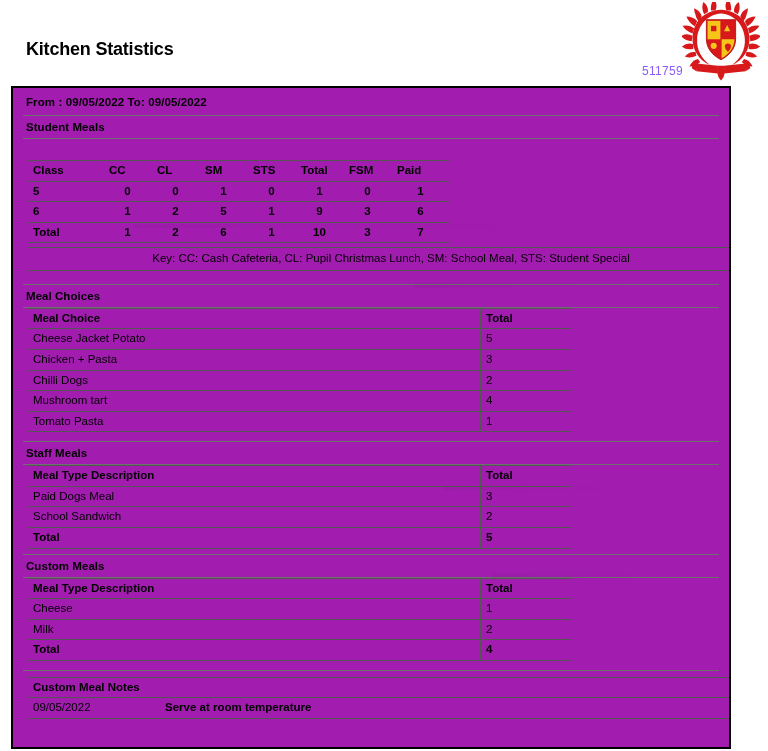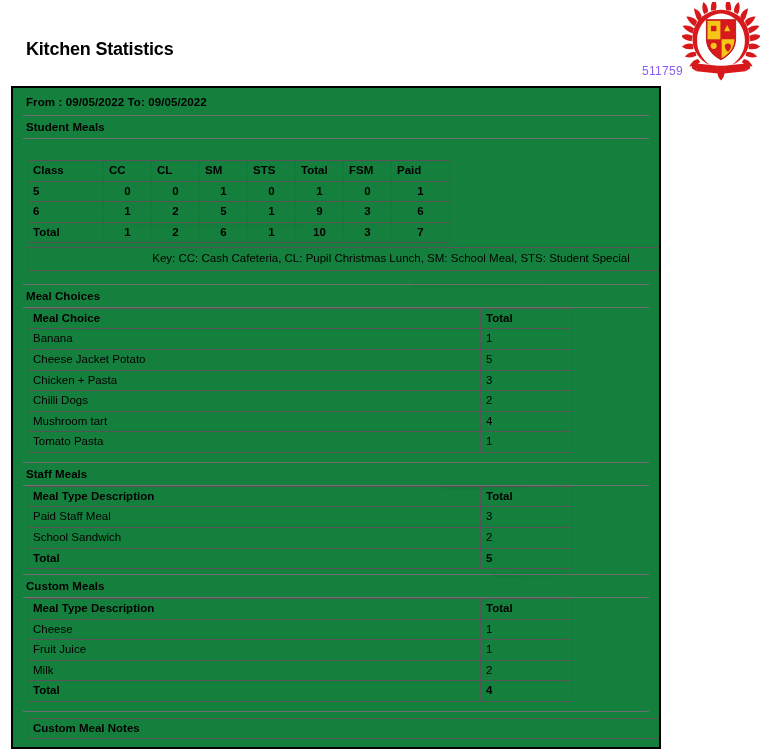--- a/index.html
+++ b/index.html
@@ -48,25 +48,25 @@
     top: 2px;
     width: 78px;
     height: 80px;
   }
 
   
   .doc-frame {
     position: absolute;
     left: 11px;
     top: 86px;
-    width: 650px;
+    width: 720px;
     height: 663px;
     border: 2px solid #000000;
     box-sizing: border-box;
-    background: #15803d;
+    background: #a21caf;
     overflow: hidden;
   }
 
   .range-line {
     font-size: 11.5px;
     font-weight: bold;
     padding: 8px 0 6px 13px;
     line-height: 1.1;
     letter-spacing: 0.1px;
   }
@@ -306,24 +306,20 @@
               <col class="c-total">
             </colgroup>
           <thead>
             <tr>
               <th>Meal Choice</th>
               <th>Total</th>
             </tr>
           </thead>
           <tbody>
             <tr>
-              <td>Banana</td>
-              <td>1</td>
-            </tr>
-            <tr>
               <td>Cheese Jacket Potato</td>
               <td>5</td>
             </tr>
             <tr>
               <td>Chicken + Pasta</td>
               <td>3</td>
             </tr>
             <tr>
               <td>Chilli Dogs</td>
               <td>2</td>
@@ -353,21 +349,21 @@
               <col class="c-total">
             </colgroup>
           <thead>
             <tr>
               <th>Meal Type Description</th>
               <th>Total</th>
             </tr>
           </thead>
           <tbody>
             <tr>
-              <td>Paid Staff Meal</td>
+              <td>Paid Dogs Meal</td>
               <td>3</td>
             </tr>
             <tr>
               <td>School Sandwich</td>
               <td>2</td>
             </tr>
             <tr class="r-total">
               <td>Total</td>
               <td>5</td>
             </tr>
@@ -389,24 +385,20 @@
             </colgroup>
           <thead>
             <tr>
               <th>Meal Type Description</th>
               <th>Total</th>
             </tr>
           </thead>
           <tbody>
             <tr>
               <td>Cheese</td>
-              <td>1</td>
-            </tr>
-            <tr>
-              <td>Fruit Juice</td>
               <td>1</td>
             </tr>
             <tr>
               <td>Milk</td>
               <td>2</td>
             </tr>
             <tr class="r-total">
               <td>Total</td>
               <td>4</td>
             </tr>
@@ -422,20 +414,24 @@
       <div class="notes-wrap">
         <table class="tbl-notes">
           <colgroup>
               <col class="c-date">
               <col class="c-note">
             </colgroup>
           <tbody>
             <tr>
               <td class="hdrcell" colspan="2">Custom Meal Notes</td>
             </tr>
+            <tr>
+              <td>09/05/2022</td>
+              <td class="note">Serve at room temperature</td>
+            </tr>
           </tbody>
         </table>
       </div>
     </div>
 
   </div>
 
   <div class="artifact" style="left:120px; top:136px; width:420px; height:4px;"></div>
   <div class="artifact" style="left:400px; top:195px; width:230px; height:5px;"></div>
   <div class="artifact" style="left:430px; top:398px; width:190px; height:4px;"></div>

